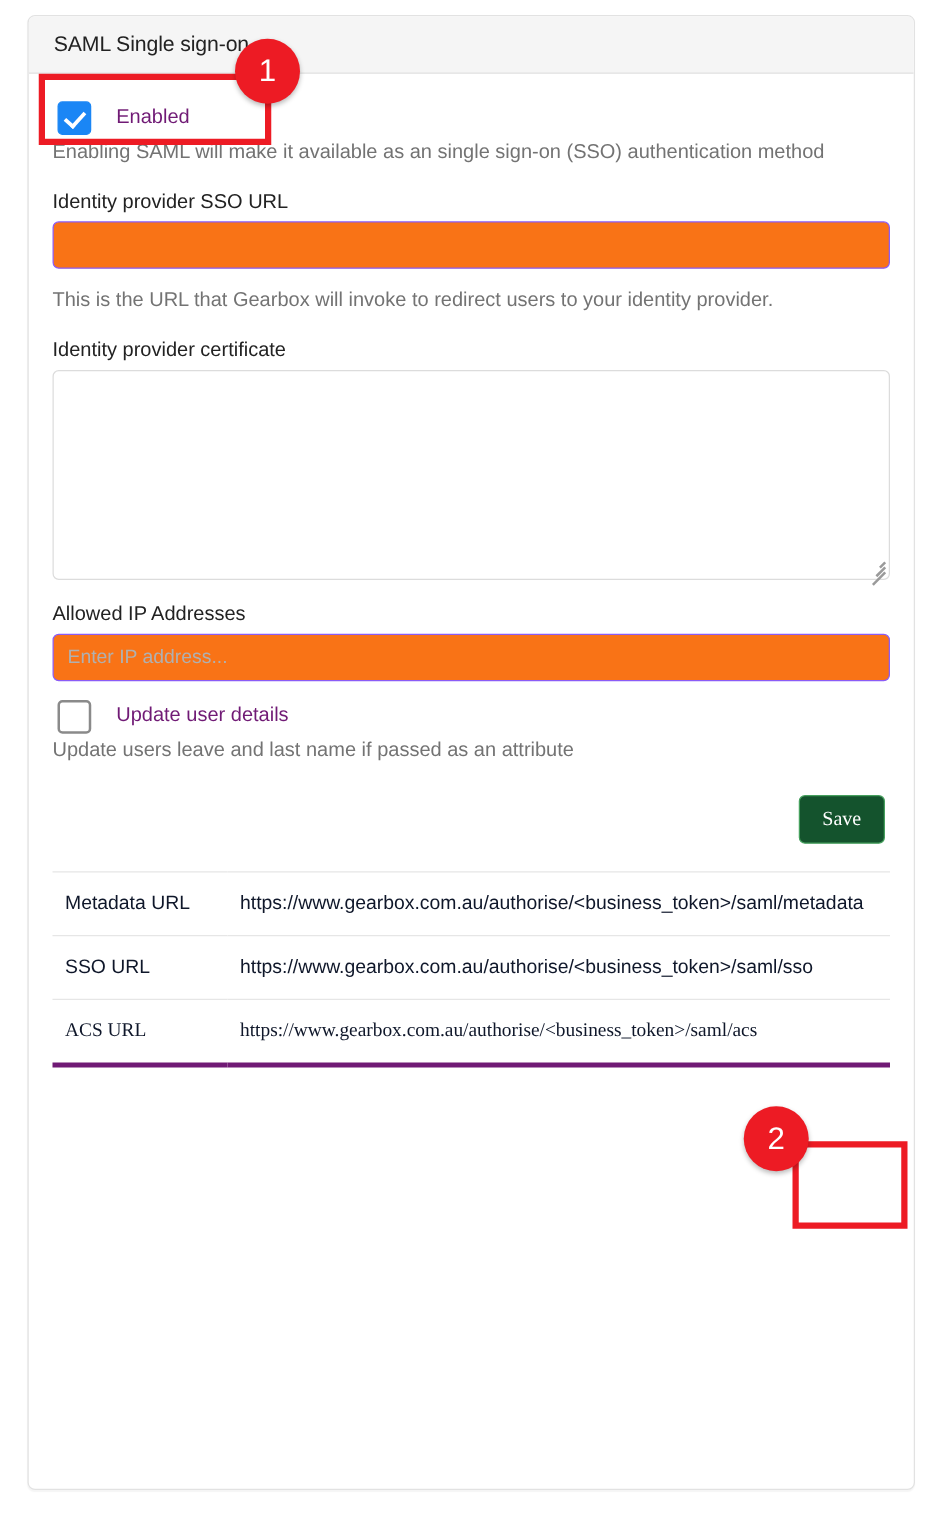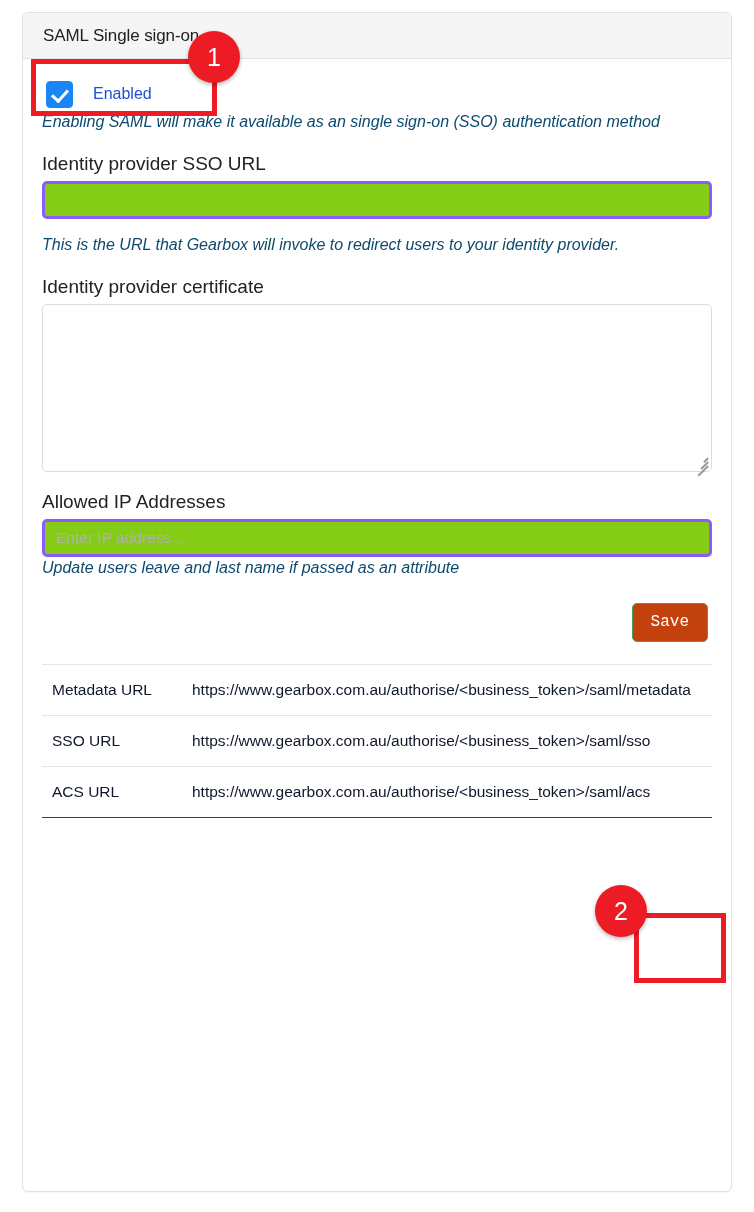--- a/index.html
+++ b/index.html
@@ -86,49 +86,48 @@
     border: solid #ffffff;
     border-width: 0 3px 3px 0;
     transform: rotate(42deg);
   }
   .cb.unchecked {
     background: #ffffff;
     border: 2px solid #8a8a8a;
   }
   .cb-label {
     font-size: 16px;
-    color: #1d4ed8;
+    color: #701a75;
     margin-left: 20px;
     text-align: right;
   }
 
   .help {
     font-size: 16px;
-    color: #0c4a6e;
+    color: #737373;
     line-height: 25px;
     margin: 0;
-    font-style: italic;
   }
   .help-tight { margin-top: -2px; }
 
   
   .field { margin-top: 19px; }
   .field-label {
-    font-size: 19px;
+    font-size: 16px;
     color: #222222;
     margin-bottom: 6px;
     display: block;
   }
   .input {
     width: 100%;
     height: 38px;
     box-sizing: border-box;
-    border: 3px solid #8b5cf6;
+    border: 1px solid #8b5cf6;
     border-radius: 5px;
-    background: #84cc16;
+    background: #f97316;
     font-size: 15.5px;
     font-family: "Liberation Sans", sans-serif;
     color: #333333;
     padding: 0 11px;
     outline: none;
   }
   .input::placeholder { color: #b0b0b0; }
 
   .textarea-wrap { position: relative; }
   .textarea {
@@ -171,39 +170,39 @@
   
   .save-area {
     position: relative;
     height: 76px;
     margin-top: 6px;
   }
   .save-button {
     position: absolute;
     right: 4px;
     top: 17px;
-    background: #c2410c;
+    background: #14532d;
     border: 1px solid #46a05e;
     border-radius: 5px;
     color: #ffffff;
     font-size: 16px;
-    font-family: Liberation Mono, monospace;
+    font-family: Liberation Serif, serif;
     padding: 9px 18px;
     cursor: pointer;
     line-height: 19px;
   }
 
   
   .url-table {
     width: 100%;
     border-collapse: collapse;
     margin-top: 2px;
   }
   .url-table tr { border-top: 1px solid #e6e6e6; }
-  .url-table tr:last-child { border-bottom: 1px solid #701a75; }
+  .url-table tr:last-child { border-bottom: 4px solid #701a75; font-family: Liberation Serif, serif; }
   .url-table td {
     padding: 13px 8px 13px 10px;
     font-size: 15.5px;
     color: #0f172a;
     vertical-align: top;
     line-height: 24px;
   }
   .url-table td.key { width: 122px; }
   .url-table td.val { word-break: break-all; }
 
@@ -266,20 +265,24 @@
               <i></i>
           </span>
         </div>
       </div>
 
       <div class="field">
         <label class="field-label">Allowed IP Addresses</label>
         <input class="input" type="text" placeholder="Enter IP address..." style="">
       </div>
 
+      <div class="check-row" style="margin-top:11px;">
+        <span class="cb unchecked"></span>
+        <span class="cb-label">Update user details</span>
+      </div>
       <p class="help help-tight">Update users leave and last name if passed as an attribute</p>
 
       <div class="save-area">
         <button class="save-button">Save</button>
       </div>
 
       <table class="url-table">
         <tbody>
           <tr>
             <td class="key">Metadata URL</td>

